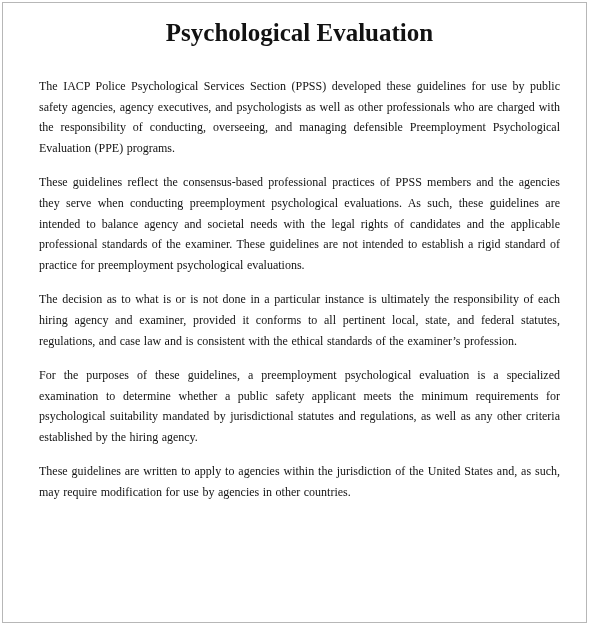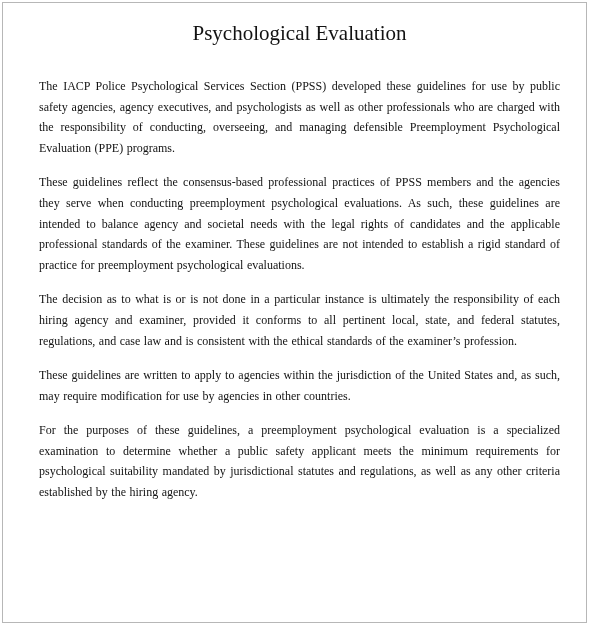--- a/index.html
+++ b/index.html
@@ -20,23 +20,23 @@
     height: 621px;
     border: 1px solid var(--page-border, #b7b7b7);
     background: var(--bg, #ffffff);
     overflow: hidden;
   }
   .content {
     padding: 15px 26px 0 36px;
     color: var(--text, #121212);
   }
   .doc-title {
-    font-size: 21px;
+    font-size: 25px;
     line-height: 30px;
-    font-weight: normal;
+    font-weight: bold;
     text-align: center;
     margin: 0 0 28px 0;
     color: var(--text, #121212);
   }
   .doc-para {
     font-size: 12px;
     line-height: 20.7px;
     text-align: justify;
     margin: 0 0 13.5px 0;
     word-spacing: 0.5px;
@@ -44,16 +44,16 @@
 </style>
 </head>
 <body>
 
 <div class="page">
   <div class="content">
     <h1 class="doc-title">Psychological Evaluation</h1>
     <p class="doc-para">The IACP Police Psychological Services Section (PPSS) developed these guidelines for use by public safety agencies, agency executives, and psychologists as well as other professionals who are charged with the responsibility of conducting, overseeing, and managing defensible Preemployment Psychological Evaluation (PPE) programs.</p>
     <p class="doc-para">These guidelines reflect the consensus-based professional practices of PPSS members and the agencies they serve when conducting preemployment psychological evaluations.  As such, these guidelines are intended to balance agency and societal needs with the legal rights of candidates and the applicable professional standards of the examiner. These guidelines are not intended to establish a rigid standard of practice for preemployment psychological evaluations.</p>
     <p class="doc-para">The decision as to what is or is not done in a particular instance is ultimately the responsibility of each hiring agency and examiner, provided it conforms to all pertinent local, state, and federal statutes, regulations, and case law and is consistent with the ethical standards of the examiner’s profession.</p>
+    <p class="doc-para">For the purposes of these guidelines, a preemployment psychological evaluation is a specialized examination to determine whether a public safety applicant meets the minimum requirements for psychological suitability mandated by jurisdictional statutes and regulations, as well as any other criteria established by the hiring agency.</p>
     <p class="doc-para">These guidelines are written to apply to agencies within the jurisdiction of the United States and, as such, may require modification for use by agencies in other countries.</p>
-    <p class="doc-para">For the purposes of these guidelines, a preemployment psychological evaluation is a specialized examination to determine whether a public safety applicant meets the minimum requirements for psychological suitability mandated by jurisdictional statutes and regulations, as well as any other criteria established by the hiring agency.</p>
   </div>
 </div>
 
 </body></html>

